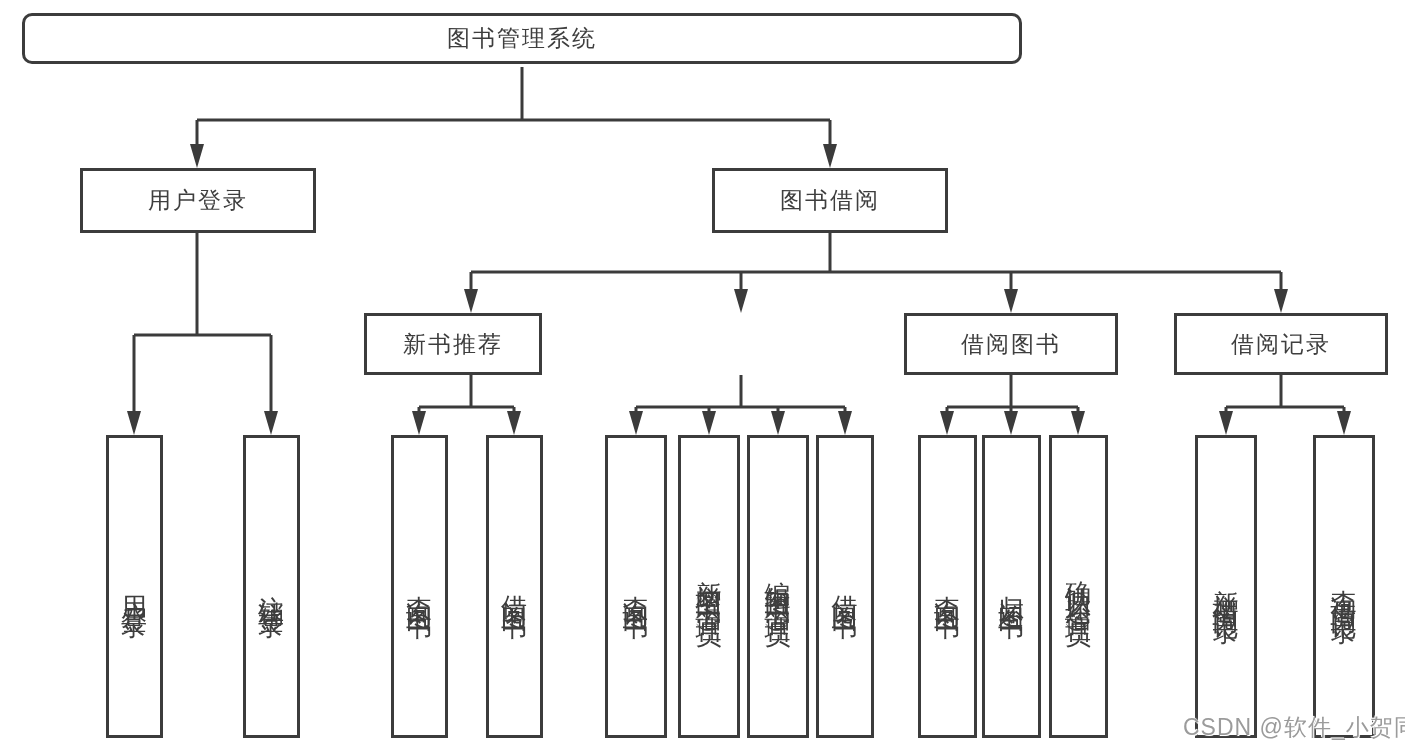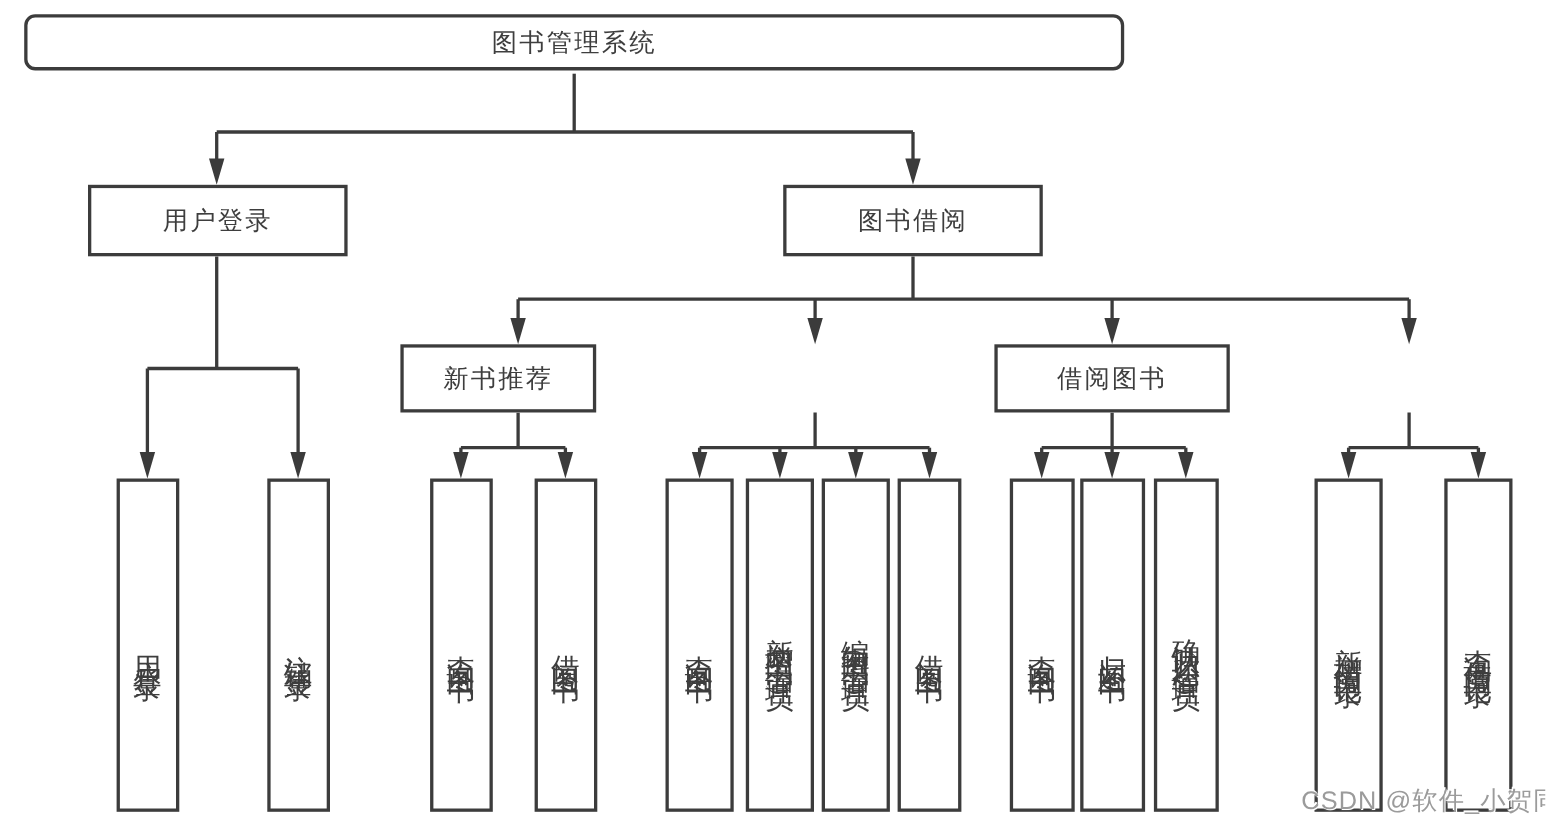--- a/index.html
+++ b/index.html
@@ -116,20 +116,21 @@
     <polygon points="1337,411 1351,411 1344,435"></polygon>
   </svg>
 
   <div class="box hbox" style="left:22px; top:13px; width:1000px; height:51px;border-radius:10px;">图书管理系统</div>
 
   <div class="box hbox" style="left:80px; top:168px; width:236px; height:65px;">用户登录</div>
   <div class="box hbox" style="left:712px; top:168px; width:236px; height:65px;">图书借阅</div>
 
   <div class="box hbox" style="left:364px; top:313px; width:178px; height:62px;">新书推荐</div>
   <div class="box hbox" style="left:904px; top:313px; width:214px; height:62px;">借阅图书</div>
+  <div class="box hbox" style="left:1174px; top:313px; width:214px; height:62px;">借阅记录</div>
 
   <div class="box vbox" style="left:106px; top:435px; width:57px; height:303px;">
     <span>用户登录</span>
   </div>
   <div class="box vbox" style="left:243px; top:435px; width:57px; height:303px;">
     <span>注销登录</span>
   </div>
 
   <div class="box vbox" style="left:391px; top:435px; width:57px; height:303px;">
     <span>查询图书</span>

